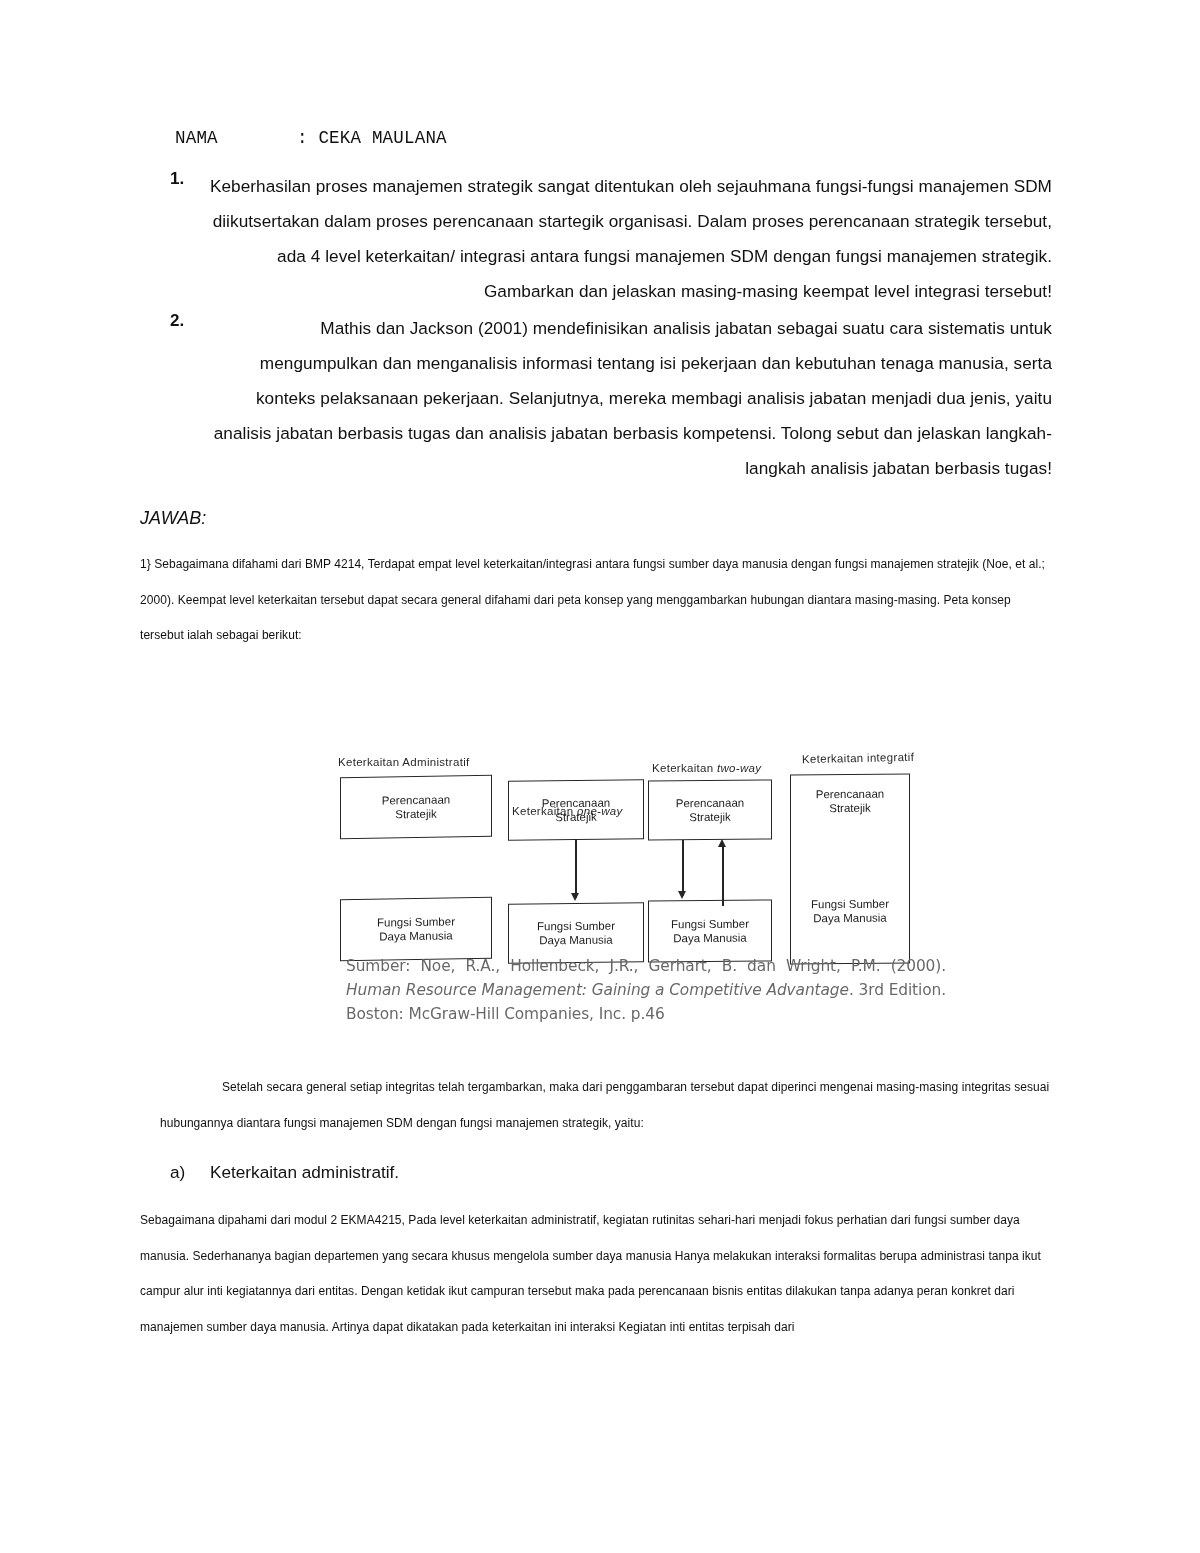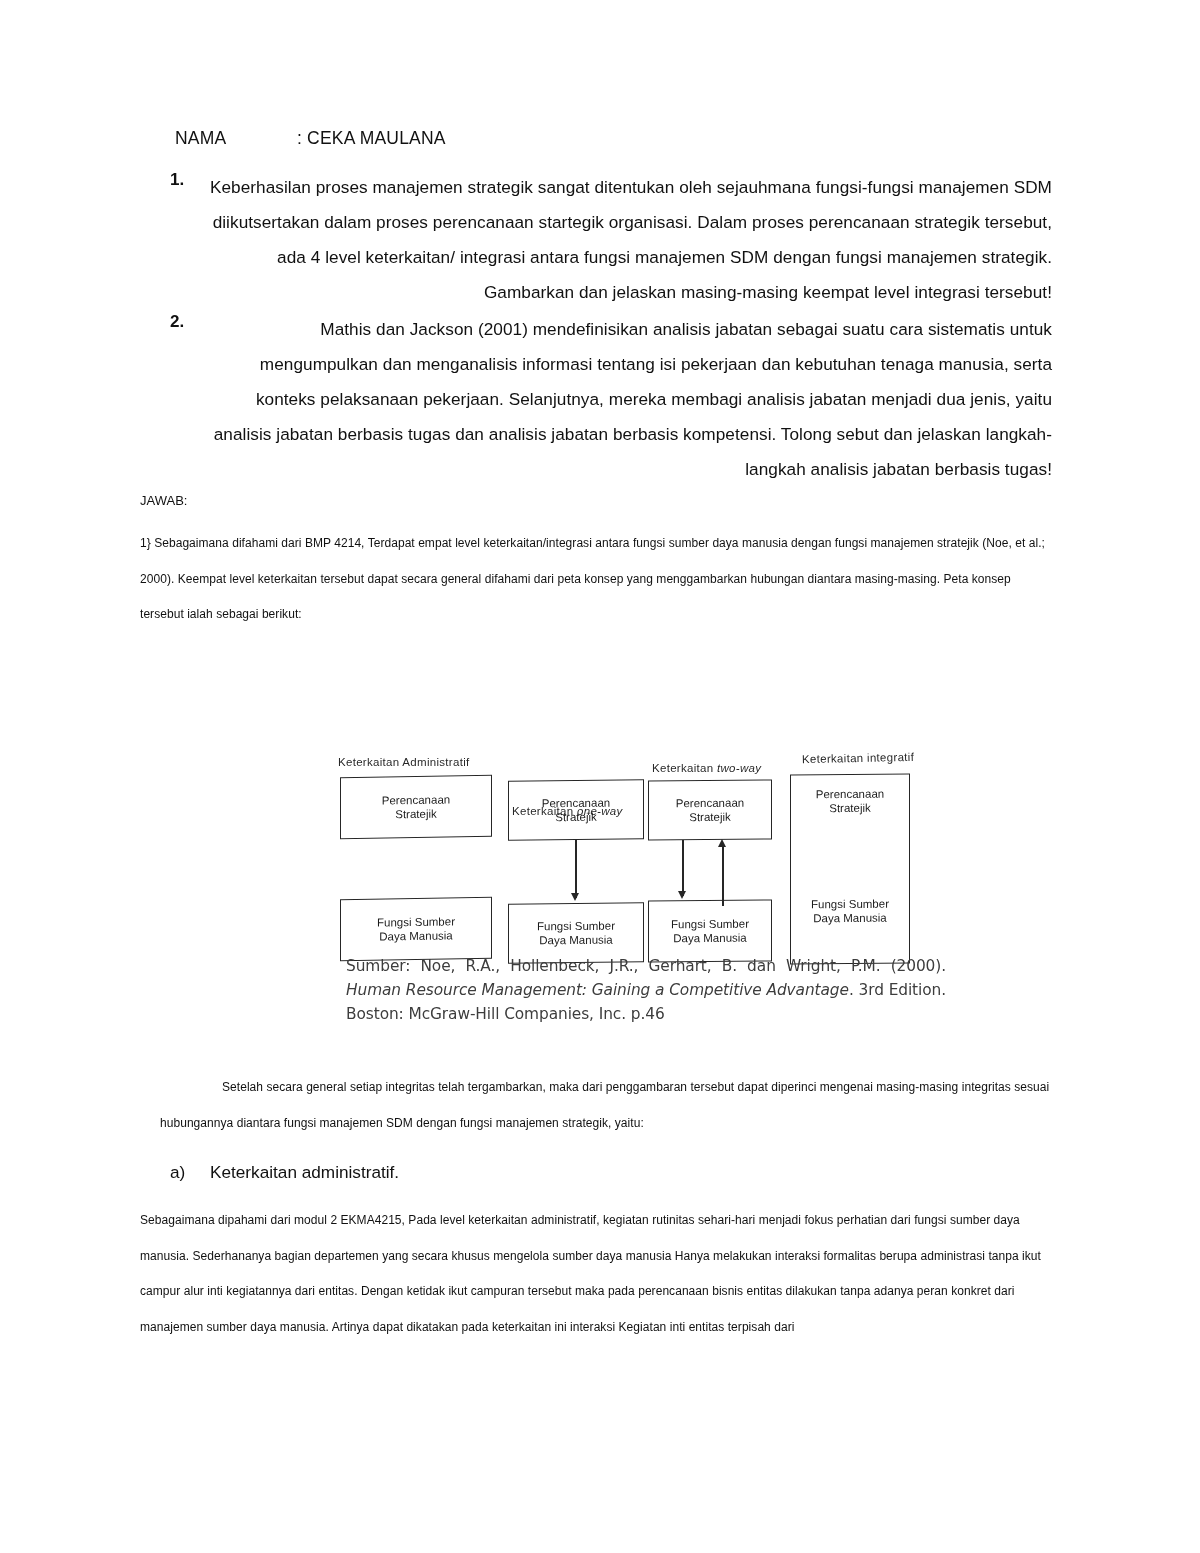--- a/index.html
+++ b/index.html
@@ -12,42 +12,42 @@
   .page { position:absolute; inset:0; background:#fff; }
 
   .content {
     position:absolute; left:140px; top:128px; width:912px;
   }
 
   
   .idblock { margin-left:35px; }
   .idrow {
     display:flex; align-items:baseline;
-    font-size:17.5px; letter-spacing:.2px; margin-bottom:21px;
+    font-size:17.5px; letter-spacing:.2px; margin-bottom:21px;font-family:Liberation Mono, monospace;
   }
   .idrow .k { width:122px; flex:none; }
   .idrow .v { white-space:pre; }
 
   
   .qlist { margin:6px 0 0 0; padding:0; list-style:none; }
   .qitem { display:flex; margin-bottom:2px; }
   .qnum { width:38px; flex:none; font-size:17px; font-weight:bold; padding-left:30px; box-sizing:content-box; }
   .qtext {
     flex:1; font-size:17.2px; line-height:35px; text-align:right;
     letter-spacing:.05px;
   }
 
   
   .para {
     font-size:12px; line-height:35.5px; margin:18px 0 0 0;
     letter-spacing:.05px;
   }
   .para.tight { margin-top:14px; }
   .para.indent { text-indent:62px;margin-left:20px; }
-  .jawab { font-size:13px; margin-top:6px; }
+  .jawab { font-size:18px; margin-top:22px;font-style:italic; }
 
   .alist { margin:14px 0 0 0; padding:0; list-style:none; }
   .aitem { display:flex; font-size:17.2px; line-height:34px; }
   .aitem .an { width:40px; flex:none; padding-left:30px; }
 
   
   .figwrap {
     position:absolute; left:330px; top:750px; width:624px; height:292px;
   }
   .figure {
@@ -77,21 +77,21 @@
   .conn { position:absolute; background:#2a2a2a; width:1.6px; }
   .arrowhead {
     position:absolute; width:0; height:0;
     border-left:4.5px solid transparent; border-right:4.5px solid transparent;
   }
   .arrowhead.down { border-top:8px solid #2a2a2a; }
   .arrowhead.up   { border-bottom:8px solid #2a2a2a; }
 
   .credit {
     position:absolute; left:16px; top:204px; width:600px;
-    font-size:15.4px; line-height:24px; color:#404040;
+    font-size:15.4px; line-height:24px; color:#ef4444;
     font-family:"DejaVu Sans", sans-serif;
     text-align:justify; letter-spacing:-.1px;
   }
   .credit i { font-style:italic; }
 
   .after { position:absolute; left:140px; top:1052px; width:912px; }
 </style>
 </head>
 <body>
 

